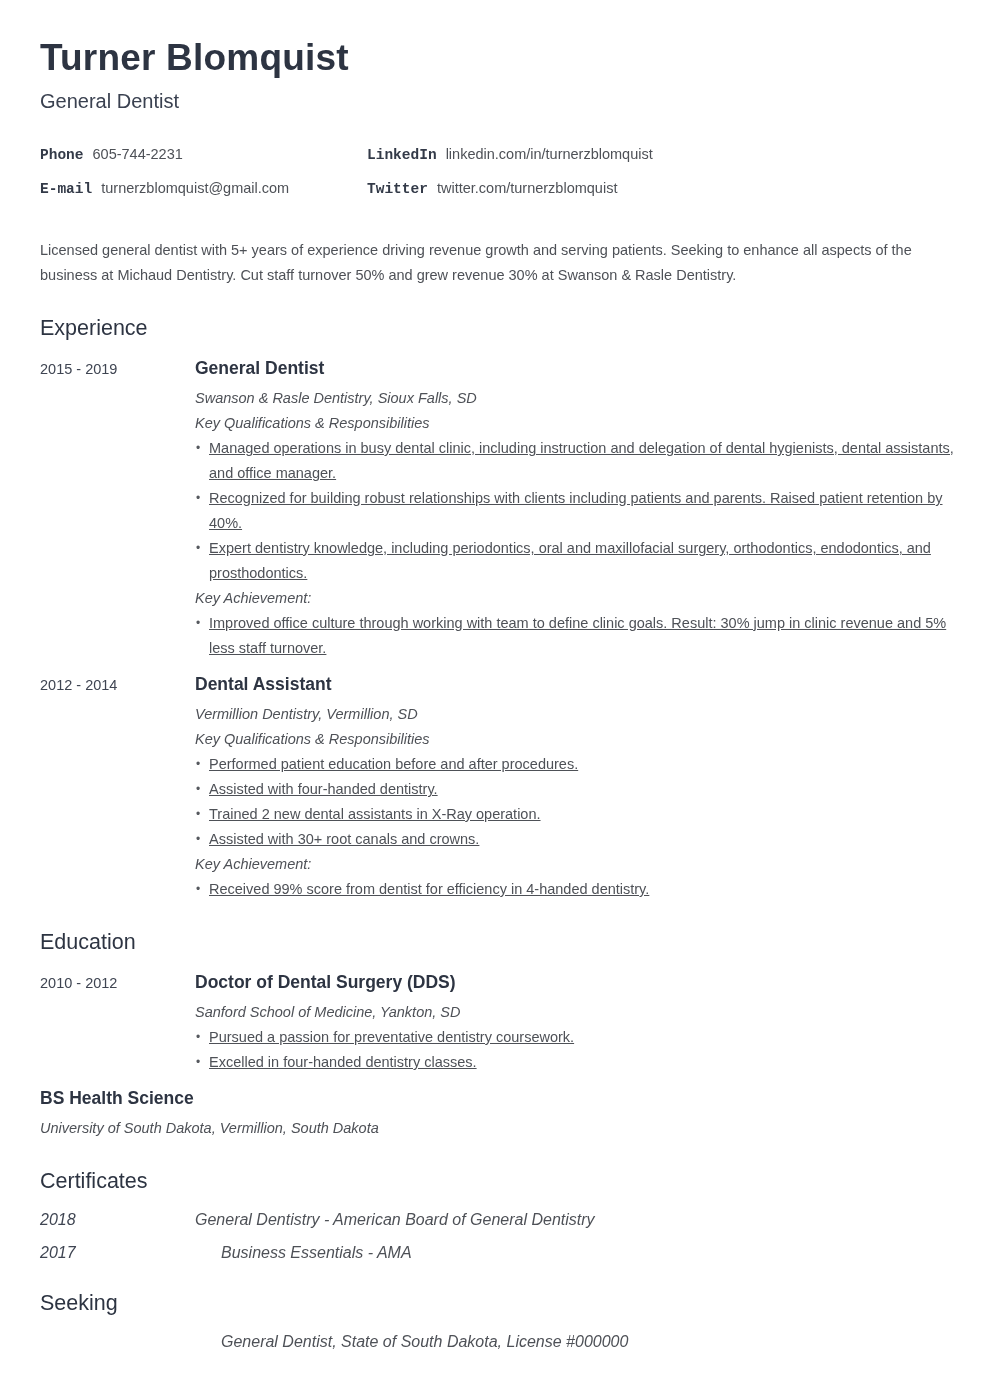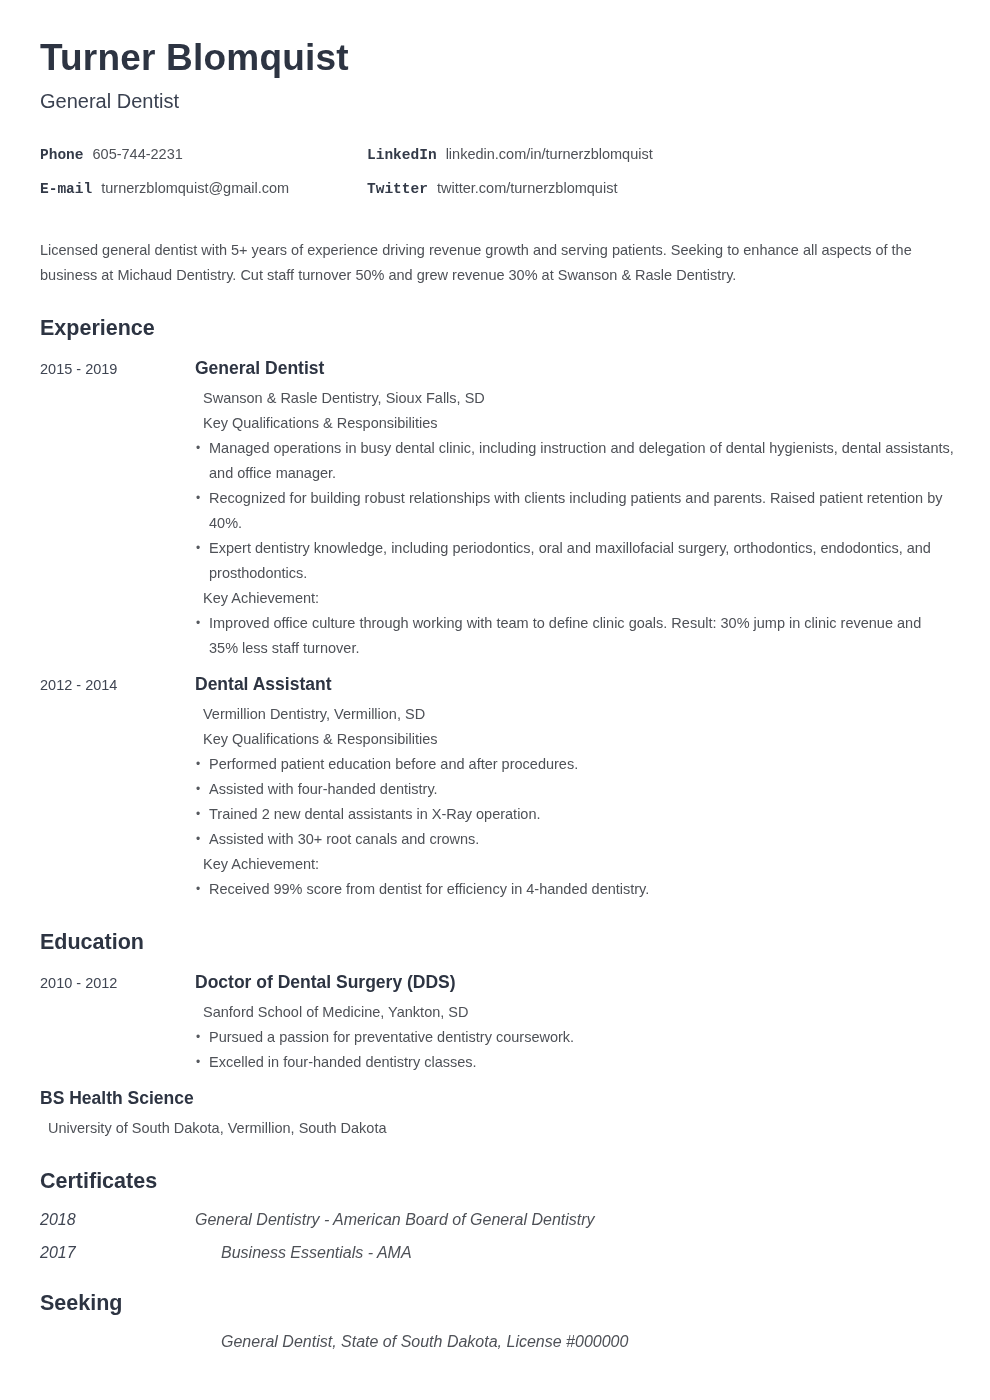--- a/index.html
+++ b/index.html
@@ -31,36 +31,36 @@
   .contact-item{font-size:14.5px;line-height:20px;}
   .contact-label{font-weight:700;color:var(--c-label);margin-right:9px;font-family:Liberation Mono, monospace;}
   .contact-value{color:var(--c-body);}
   
   .summary{
     margin:39px 0 0 0;font-size:14.5px;line-height:25px;color:var(--c-body);
   }
   
   .section{margin-top:28px;}
   .section-heading{
-    font-size:21.5px;font-weight:700;color:var(--c-heading);
+    font-size:21.5px;font-weight:400;color:var(--c-heading);
     margin:0 0 16px 0;line-height:25px;
   }
   .entry{display:flex;margin-bottom:12px;}
   .entry:last-child{margin-bottom:0;justify-content:space-between;}
   .entry-dates{
     width:155px;flex-shrink:0;font-size:14.5px;color:var(--c-dates);
     line-height:20px;padding-top:2px;
   }
   .entry-main{flex:1;font-size:14.5px;line-height:25px;color:var(--c-body);}
   .entry-title{
     font-size:17.5px;font-weight:700;color:var(--c-heading);
     line-height:22px;margin:0 0 7px 0;
   }
-  .italic-line{line-height:25px;margin-left:8px;}
-  ul.bullets{margin:0;padding:0;list-style:none;}
+  .italic-line{font-style:italic;line-height:25px;}
+  ul.bullets{margin:0;padding:0;list-style:none;text-decoration:underline;}
   ul.bullets li{position:relative;padding-left:14px;line-height:25px;}
   ul.bullets li::before{
     content:"\2022";position:absolute;left:1px;top:0;
     color:#55585e;font-size:12px;line-height:25px;
   }
   
   .simple-row{display:flex;margin-bottom:13px;font-size:16px;line-height:20px;font-style:italic;}
   .simple-row:last-child{margin-bottom:0;gap:26px;}
   .simple-year{width:155px;flex-shrink:0;color:var(--c-dates);}
   .simple-text{flex:1;color:var(--c-body);}
@@ -99,21 +99,21 @@
         <div class="entry-title">General Dentist</div>
         <div class="italic-line">Swanson &amp; Rasle Dentistry, Sioux Falls, SD</div>
         <div class="italic-line">Key Qualifications &amp; Responsibilities</div>
         <ul class="bullets">
           <li>Managed operations in busy dental clinic, including instruction and delegation of dental hygienists, dental assistants, and office manager.</li>
           <li>Recognized for building robust relationships with clients including patients and parents. Raised patient retention by 40%.</li>
           <li>Expert dentistry knowledge, including periodontics, oral and maxillofacial surgery, orthodontics, endodontics, and prosthodontics.</li>
         </ul>
         <div class="italic-line">Key Achievement:</div>
         <ul class="bullets">
-          <li>Improved office culture through working with team to define clinic goals. Result: 30% jump in clinic revenue and 35% less staff turnover.</li>
+          <li>Improved office culture through working with team to define clinic goals. Result: 30% jump in clinic revenue and 5% less staff turnover.</li>
         </ul>
       </div>
     </div>
 
     <div class="entry">
       <div class="entry-dates">2012 - 2014</div>
       <div class="entry-main">
         <div class="entry-title">Dental Assistant</div>
         <div class="italic-line">Vermillion Dentistry, Vermillion, SD</div>
         <div class="italic-line">Key Qualifications &amp; Responsibilities</div>

